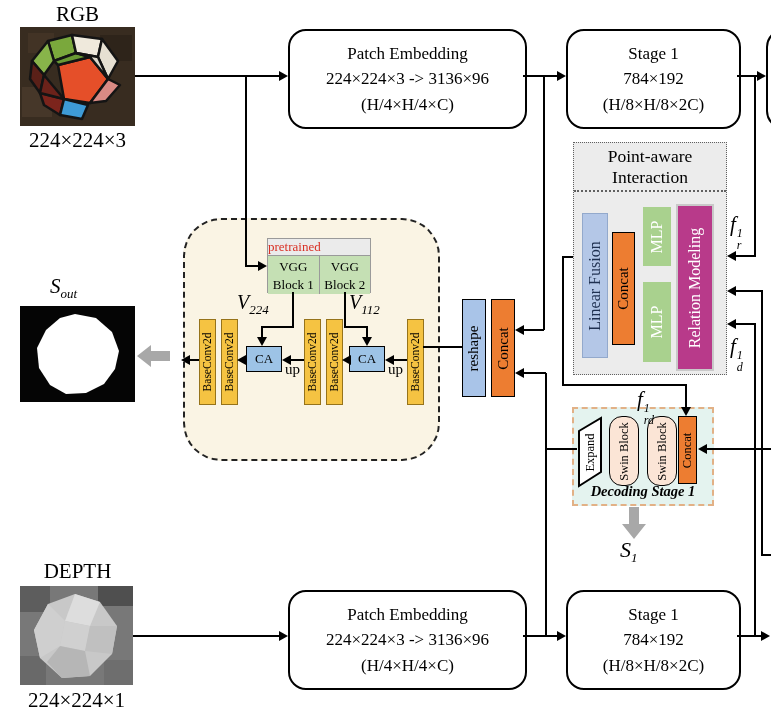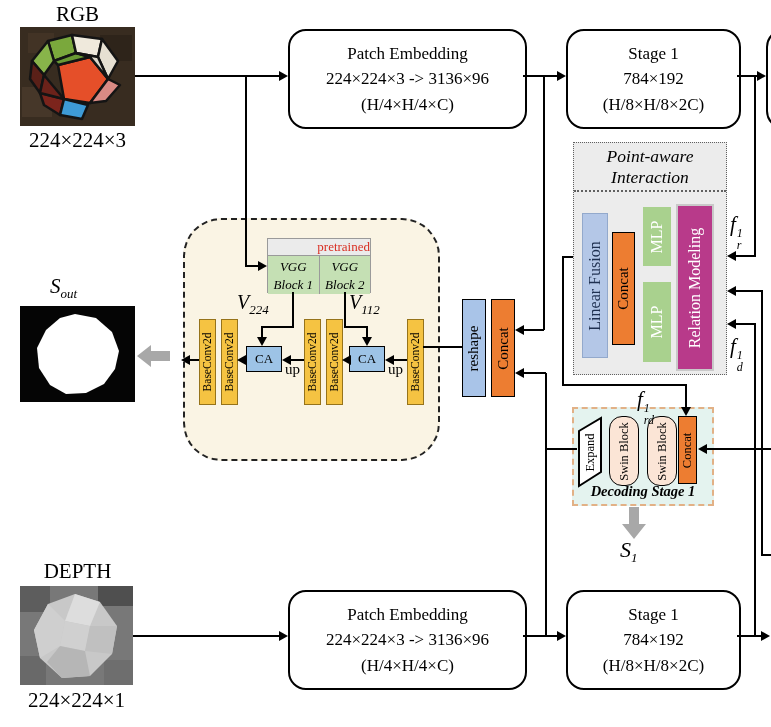--- a/index.html
+++ b/index.html
@@ -18,21 +18,21 @@
   .ar.d{border-left:5px solid transparent;border-right:5px solid transparent;border-top:9px solid #000;}
   
   .vbox{position:absolute;display:flex;align-items:center;justify-content:center;box-sizing:border-box;}
   .vt{display:inline-block;transform:rotate(-90deg);white-space:nowrap;}
   .lbl{position:absolute;white-space:nowrap;}
   .math{font-style:italic;font-size:21px;}
   .math sub{font-size:13px;font-style:italic;}
   .supsub{display:inline-flex;flex-direction:column;align-items:flex-start;font-size:12px;
           line-height:1.02;font-style:italic;vertical-align:-0.5em;margin-left:1px;}
   .supsub sup,.supsub sub{font-size:12px;line-height:1.02;}
-  .capline{display:block;font-style:italic;}
+  .capline{display:block;}
   .watermark{position:absolute;left:583px;top:686px;font-size:23px;letter-spacing:2px;
              color:#c9c9c9;text-shadow:2px 2px 0 #ffffff;font-family:"Liberation Sans", sans-serif;}
 </style>
 </head>
 <body>
 
 <div id="canvas">
 
   <div class="lbl" style="left:20px;top:2px;width:115px;text-align:center;font-size:21px;">RGB</div>
 
@@ -142,21 +142,21 @@
     <span class="vt" style="font-size:15px;">reshape</span>
   </div>
   <div class="vbox" style="left:491px;top:299px;width:24px;height:98px;background:#ed7d31;border:1.5px solid #000;">
     <span class="vt" style="font-size:15px;">Concat</span>
   </div>
 
   <div style="position:absolute;left:183px;top:218px;width:257px;height:243px;background:#faf4e4;
               border:2.5px dashed #222;border-radius:38px;box-sizing:border-box;"></div>
 
   <div style="position:absolute;left:267px;top:238px;width:104px;height:55px;border:1px solid #9a9a9a;box-sizing:border-box;">
-    <div style="height:16px;background:#ebebeb;border-bottom:1px solid #9a9a9a;text-align:right;
+    <div style="height:16px;background:#ebebeb;border-bottom:1px solid #9a9a9a;text-align:left;
                 font-size:13px;line-height:16px;color:#d93025;">pretrained</div>
     <div style="display:flex;height:38px;">
       <div style="flex:1;background:#c5e0b4;text-align:center;font-size:13px;line-height:1.35;padding-top:2px;">
         <span class="capline">VGG</span>
         <span class="capline">Block 1</span>
       </div>
       <div style="flex:1;background:#c5e0b4;border-left:1px solid #9a9a9a;text-align:center;font-size:13px;line-height:1.35;padding-top:2px;">
         <span class="capline">VGG</span>
         <span class="capline">Block 2</span>
       </div>

